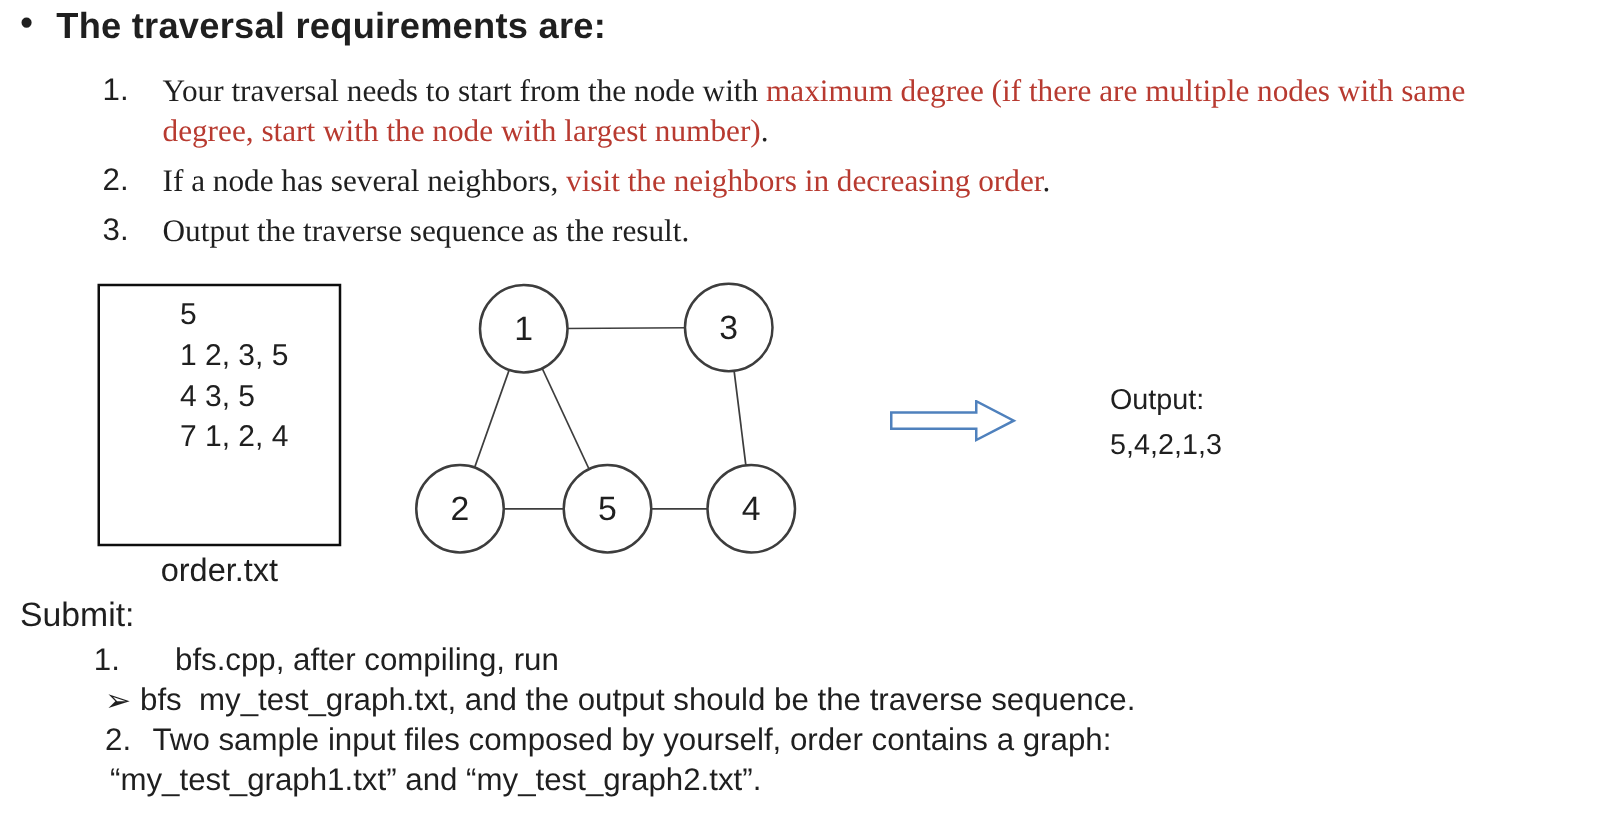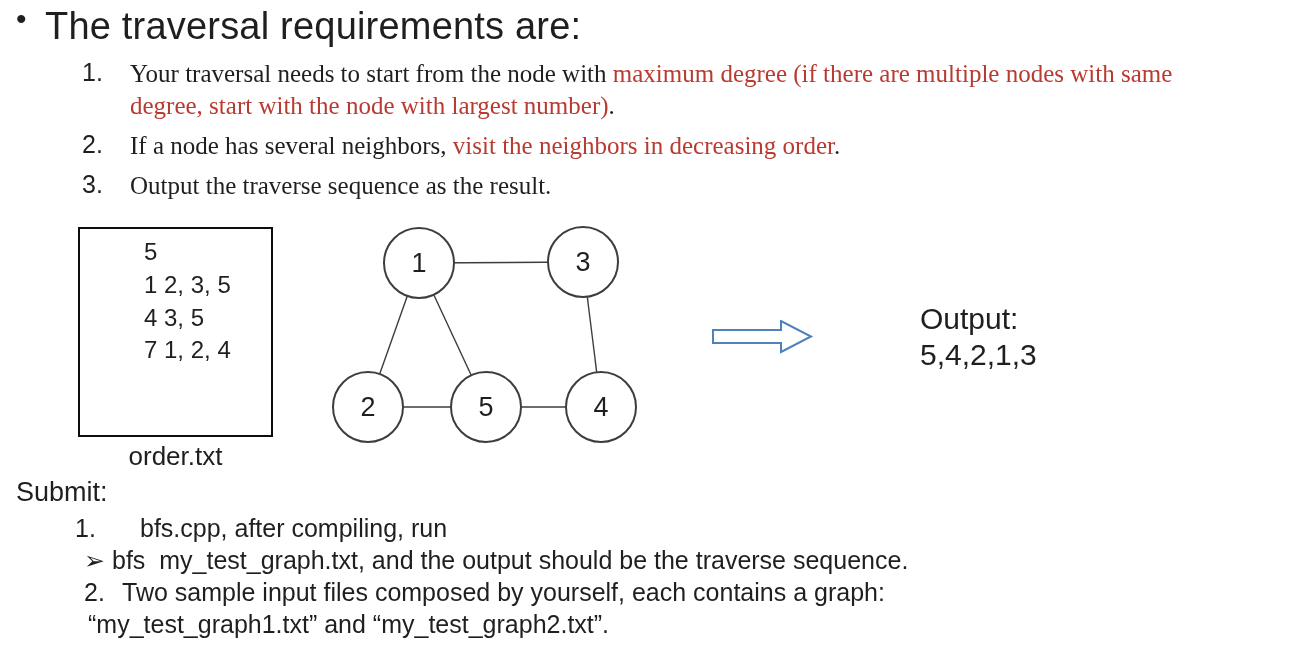--- a/index.html
+++ b/index.html
@@ -8,21 +8,21 @@
     background: #ffffff;
     font-family: "Liberation Sans", sans-serif;
     color: #1f1f1f;
     position: relative;
     overflow: hidden;
   }
   .abs { position: absolute; }
 
   
   .bullet-glyph { left: 16px; top: 2px; font-size: 30px; }
-  .slide-title  { left: 45px; top: 5px; font-size: 38px; letter-spacing: 0.2px; }
+  .slide-title  { left: 45px; top: 5px; font-size: 29px; letter-spacing: 0.2px; font-weight: bold; }
 
   
   .req-item { left: 0; width: 1292px; }
   .req-num  { position: absolute; left: 82px; top: 0; font-size: 25px; }
   .req-text { margin-left: 130px; font-size: 25px; line-height: 32px; font-family: Liberation Serif, serif; }
   .seg-red  { color: var(--accent-red, #b83a30); }
 
   
   .graph-box {
     left: 78px; top: 227px;
@@ -37,21 +37,21 @@
   }
 
   
   .graph-svg { left: 330px; top: 220px; }
 
   
   .arrow-svg { left: 712px; top: 320px; }
   .arrow-poly { fill: #ffffff; stroke: var(--arrow-blue, #4f81bd); stroke-width: 2; stroke-linejoin: miter; }
 
   
-  .output-block { left: 920px; top: 301px; font-size: 30px; line-height: 36px; }
+  .output-block { left: 888px; top: 301px; font-size: 23px; line-height: 36px; }
 
   
   .submit-heading { left: 16px; top: 477px; font-size: 27px; }
   .submit-line { font-size: 25px; white-space: pre-wrap; }
   .marker { position: absolute; top: 0; }
   .submit-text { position: absolute; top: 0; white-space: pre-wrap; }
 </style>
 </head>
 <body style="--accent-red: #b83a30; --arrow-blue: #4f81bd; color: rgb(31, 31, 31);">
 
@@ -118,18 +118,18 @@
   <span class="submit-text" style="left:140px">bfs.cpp, after compiling, run</span>
 </div>
 
 <div class="abs submit-line" style="top:546px; left:0; width:1292px;">
   <span class="marker" style="left:84px">➢</span>
   <span class="submit-text" style="left:112px">bfs  my_test_graph.txt, and the output should be the traverse sequence.</span>
 </div>
 
 <div class="abs submit-line" style="top:578px; left:0; width:1292px;">
   <span class="marker" style="left:84px">2.</span>
-  <span class="submit-text" style="left:122px">Two sample input files composed by yourself, each contains a graph:</span>
+  <span class="submit-text" style="left:122px">Two sample input files composed by yourself, order contains a graph:</span>
 </div>
 
 <div class="abs submit-line" style="top:610px; left:0; width:1292px;">
   <span class="submit-text" style="left:88px">“my_test_graph1.txt” and “my_test_graph2.txt”.</span>
 </div>
 
 </body></html>

